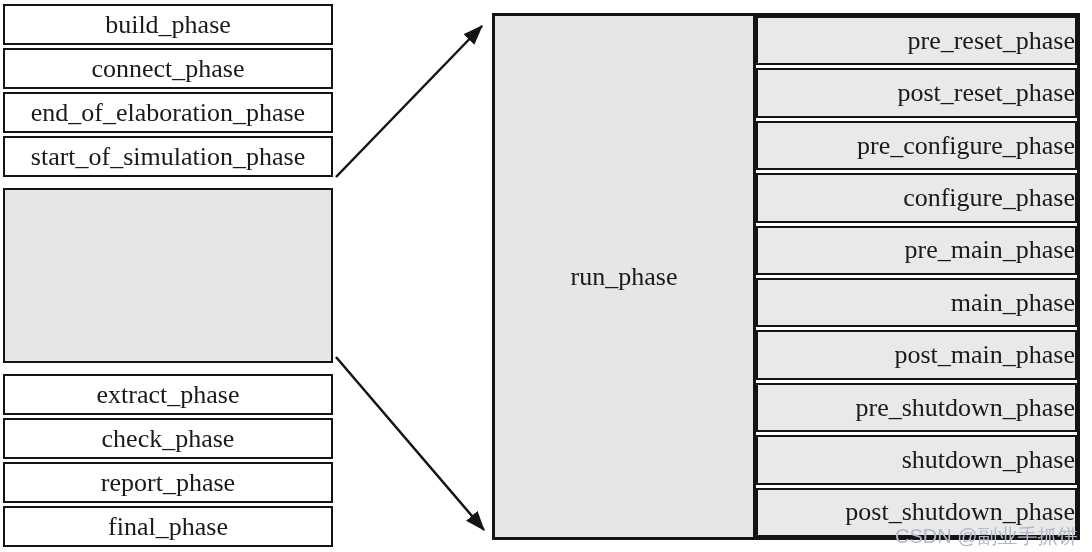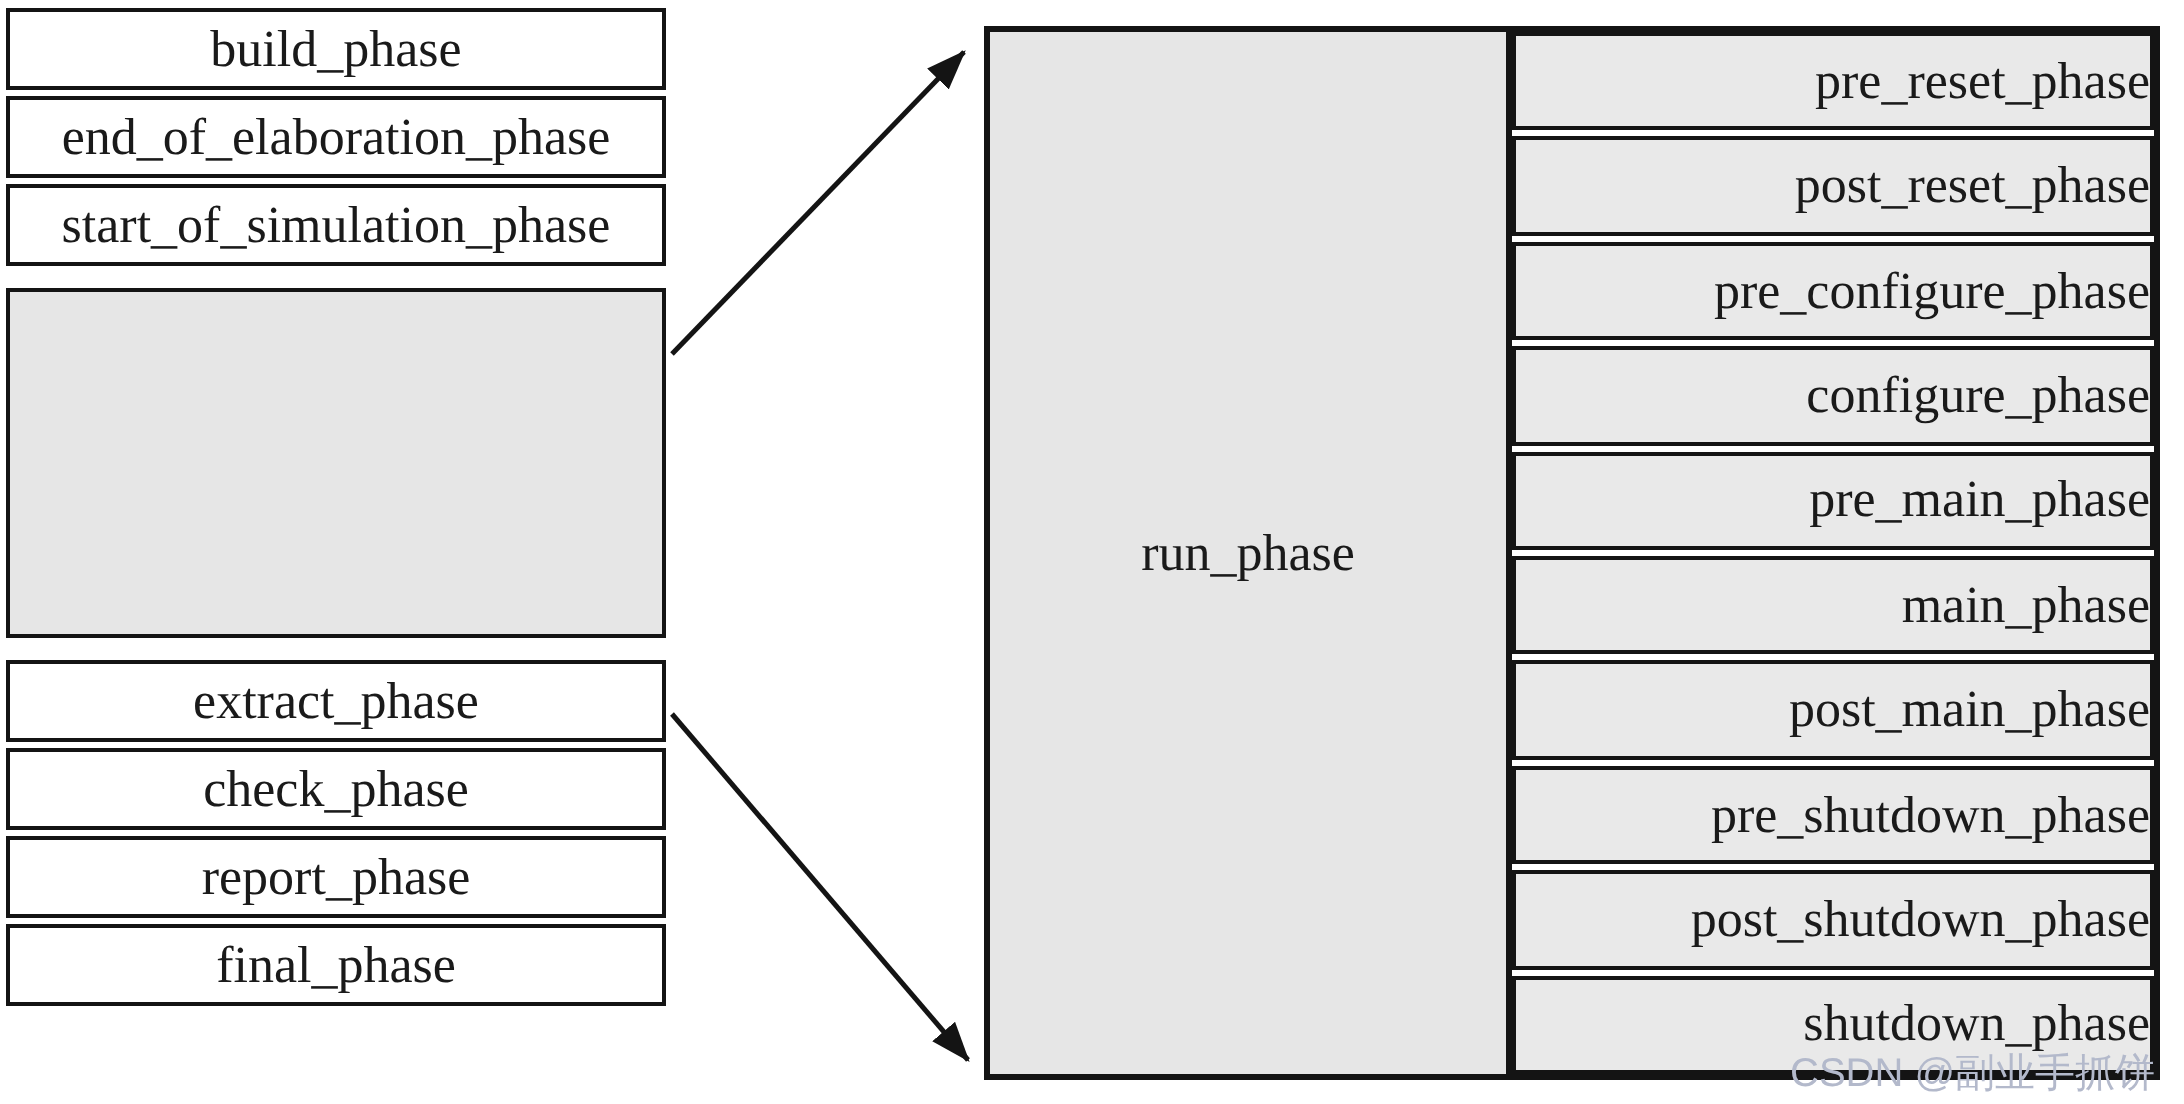--- a/index.html
+++ b/index.html
@@ -126,20 +126,23 @@
   </svg>
 
   <div class="left-column">
 
     <div class="phase-list">
 
         <div class="phase-box">
           <span>build_phase</span>
         </div>
 
+        <div class="phase-box">
+          <span>connect_phase</span>
+        </div>
 
         <div class="phase-box">
           <span>end_of_elaboration_phase</span>
         </div>
 
         <div class="phase-box">
           <span>start_of_simulation_phase</span>
         </div>
       </div>
 
@@ -200,24 +203,24 @@
 
         <div class="sub-box">
           <span>post_main_phase</span>
         </div>
 
         <div class="sub-box">
           <span>pre_shutdown_phase</span>
         </div>
 
         <div class="sub-box">
+          <span>shutdown_phase</span>
+        </div>
+
+        <div class="sub-box">
           <span>post_shutdown_phase</span>
-        </div>
-
-        <div class="sub-box">
-          <span>shutdown_phase</span>
         </div>
       </div>
   </div>
 
   <div class="watermark">CSDN @副业手抓饼</div>
 
 </div>
 
 </body></html>

